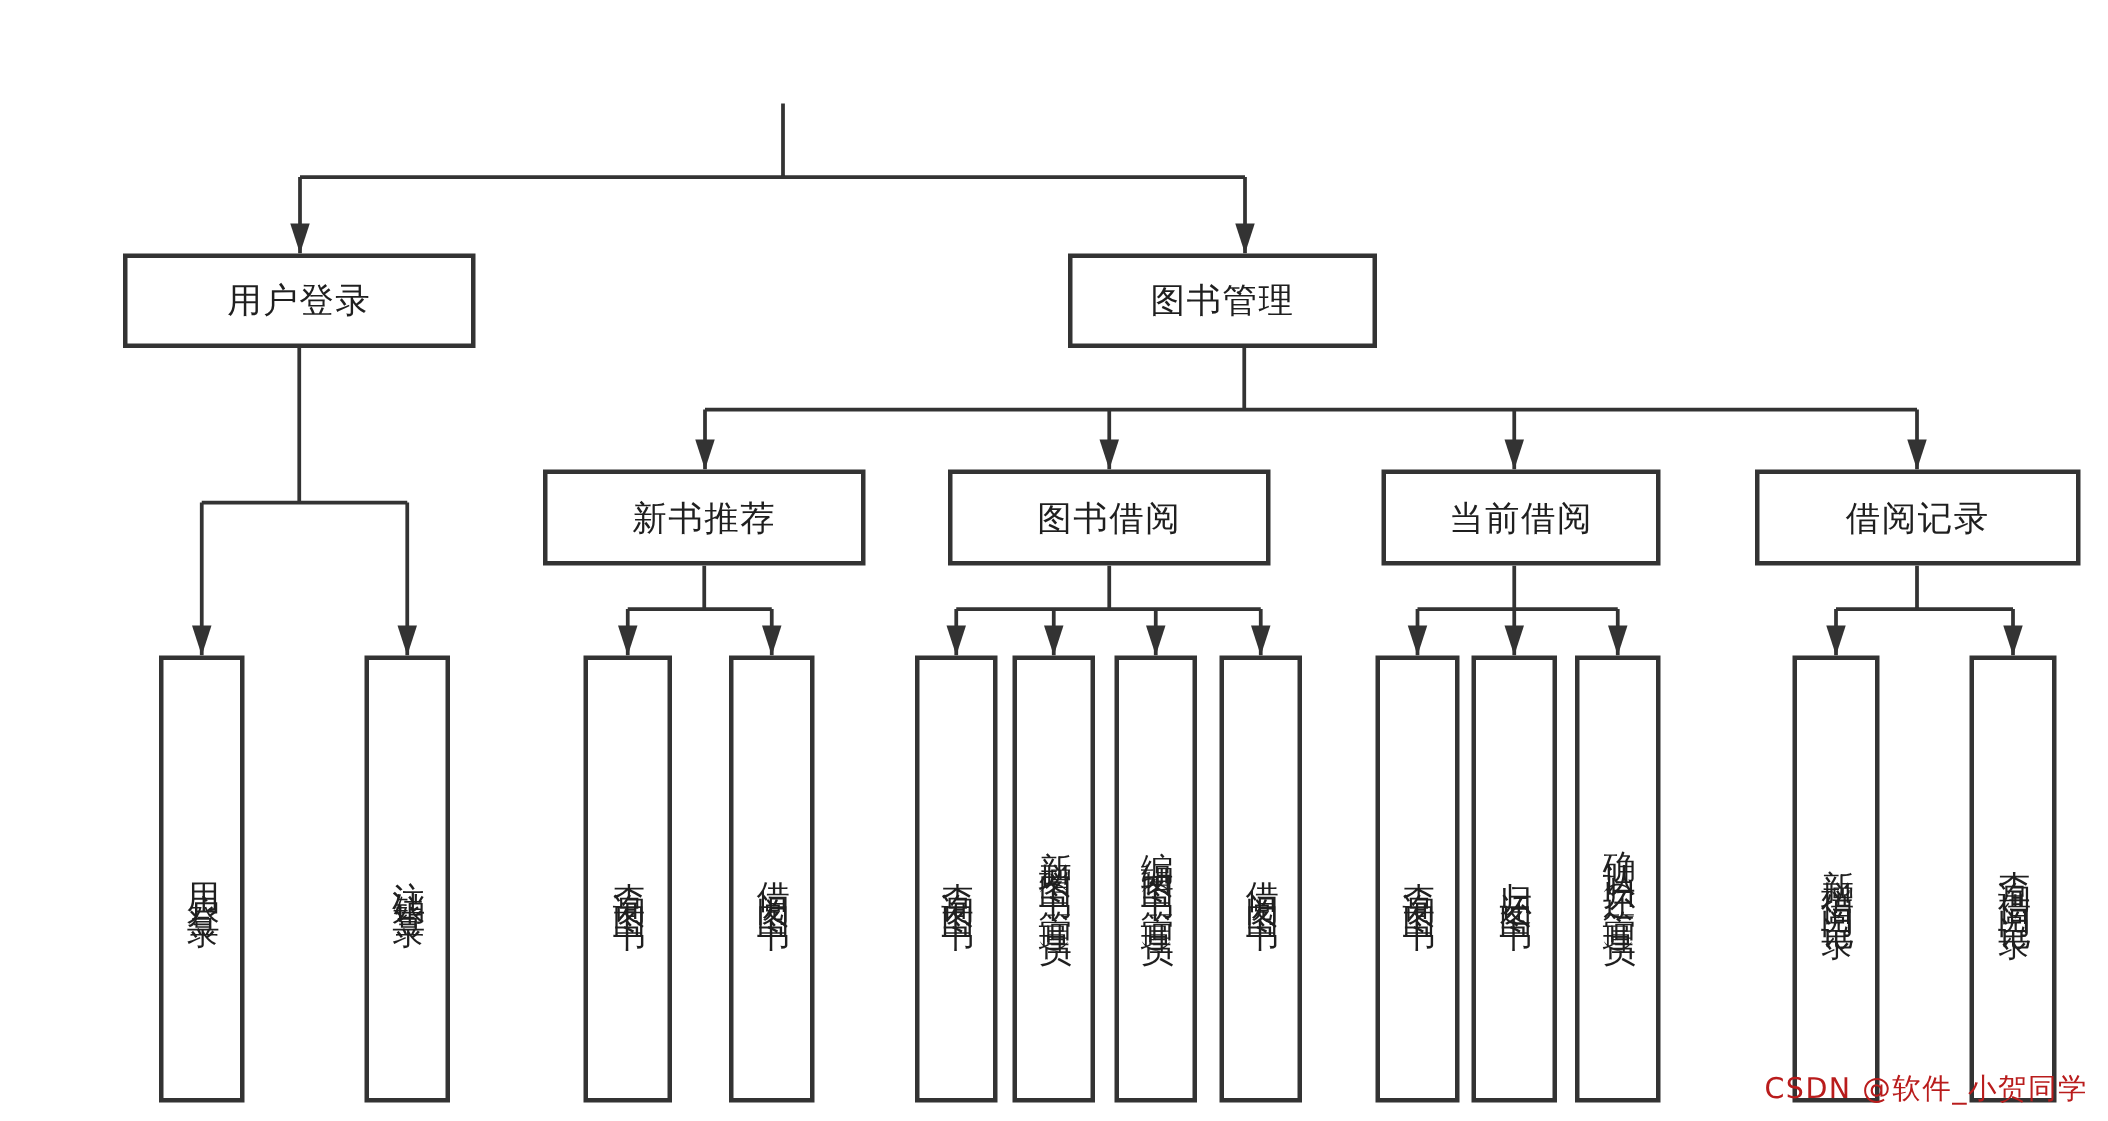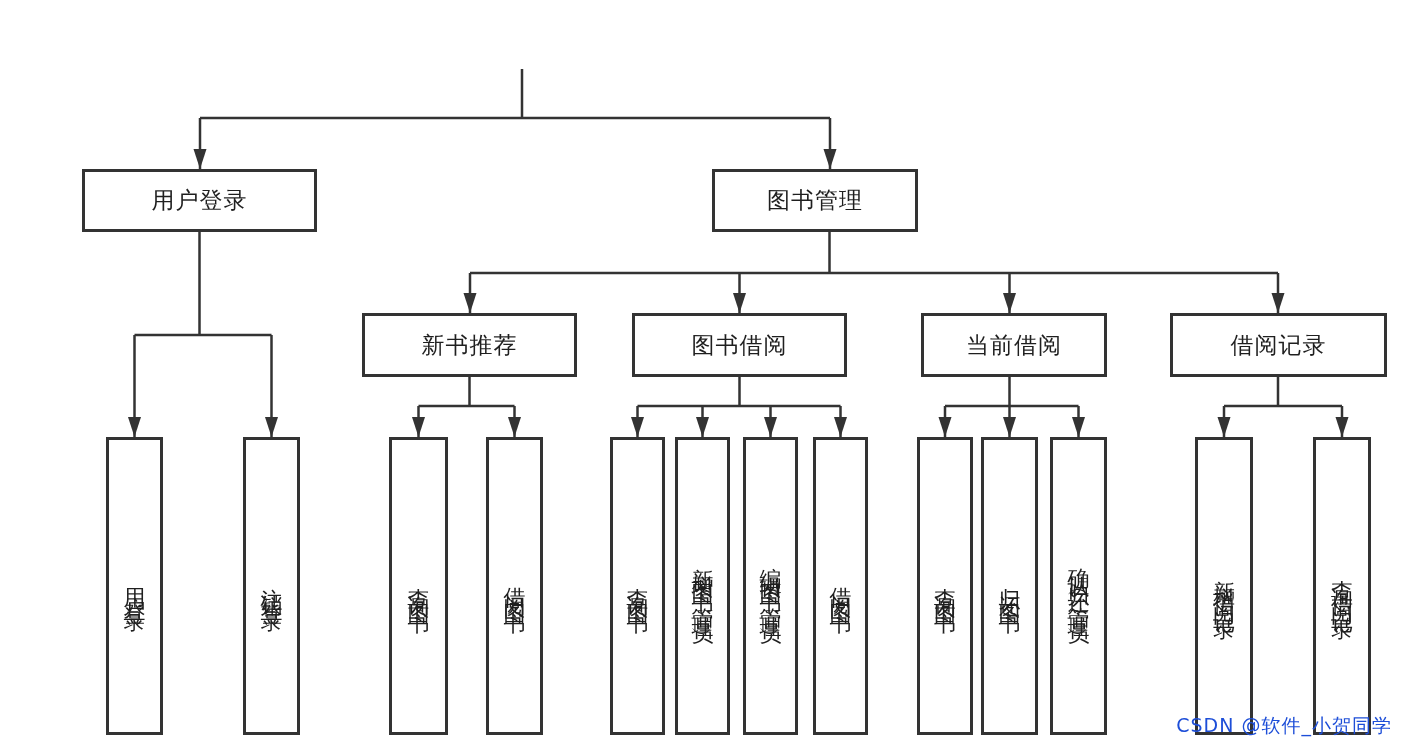--- a/index.html
+++ b/index.html
@@ -36,21 +36,21 @@
     line-height: 1;
     letter-spacing: 8px;
     color: #1f1f1f;
     white-space: nowrap;
   }
   .watermark {
     position: absolute;
     right: 13px;
     bottom: 8px;
     font-size: 19px;
-    color: #1d4ed8;
+    color: #b91c1c;
     letter-spacing: 1px;
     white-space: nowrap;
   }
 </style>
 </head>
 <body>
 
 <div class="canvas">
 
   <svg class="connectors" viewBox="0 0 1405 747" xmlns="http://www.w3.org/2000/svg">

